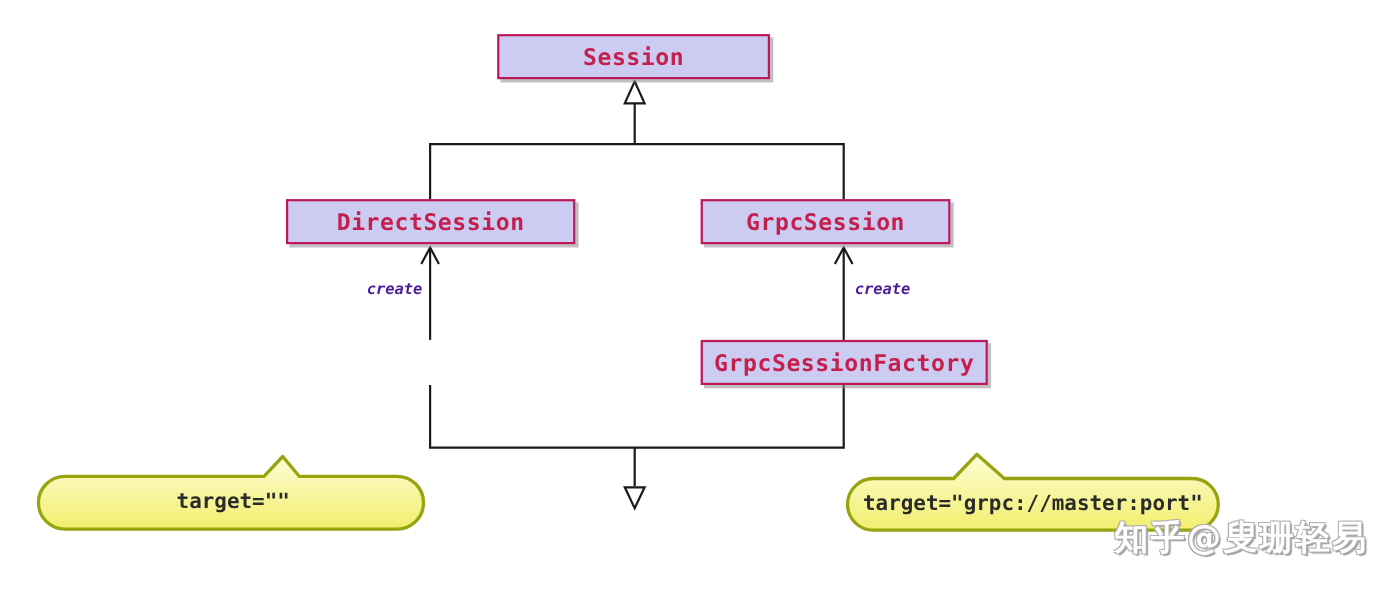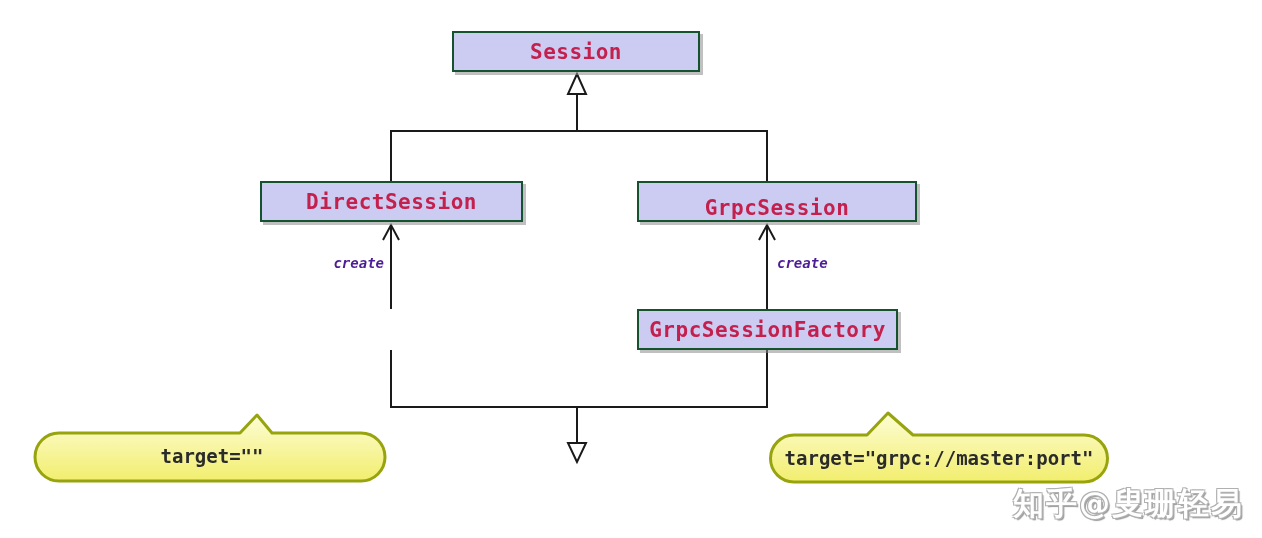--- a/index.html
+++ b/index.html
@@ -17,38 +17,38 @@
   }
   .connector-layer {
     position: absolute;
     left: 0; top: 0;
     width: 1262px; height: 538px;
     pointer-events: none;
   }
   .class-box {
     position: absolute;
     background: #ccccf2;
-    border: 2px solid #14532d;
+    border: 2px solid #be185d;
     box-shadow: 3px 3px 0 rgba(140,140,140,0.55);
     display: flex;
     align-items: center;
     justify-content: center;
     box-sizing: border-box;
     z-index: 2;
   }
   .class-box .label {
     color: #c4204e;
     font-weight: bold;
     font-size: 21px;
     letter-spacing: 0.5px;
     white-space: nowrap;
   }
   #node-session            { left: 452px; top: 31px;  width: 248px; height: 41px; }
   #node-direct-session     { left: 260px; top: 181px; width: 263px; height: 41px; }
-  #node-grpc-session       { left: 637px; top: 181px; width: 280px; height: 41px; align-items: flex-end; }
+  #node-grpc-session       { left: 637px; top: 181px; width: 227px; height: 41px; }
   #node-direct-factory     { left: 260px; top: 309px; width: 263px; height: 41px; }
   #node-grpc-factory       { left: 637px; top: 309px; width: 261px; height: 41px; }
   #node-session-factory    { left: 455px; top: 463px; width: 245px; height: 41px; }
 
   .edge-label {
     position: absolute;
     color: #4c1d95;
     font-size: 14px;
     font-weight: bold;
     z-index: 2;
@@ -75,21 +75,21 @@
     font-weight: bold;
     white-space: nowrap;
     z-index: 2;
   }
   #callout-left  .callout-text { top: 33px; }
   #callout-right .callout-text { top: 37px; }
 
   .watermark {
     position: absolute;
     right: 18px;
-    top: 483px;
+    top: 468px;
     z-index: 4;
     font-family: "DejaVu Sans", "Liberation Sans", sans-serif;
     font-size: 31px;
     font-weight: bold;
     color: #ffffff;
     text-shadow:
       -1px -1px 0 #b0b0b0,
        1px -1px 0 #b0b0b0,
       -1px  1px 0 #b0b0b0,
        1px  1px 0 #b0b0b0,

